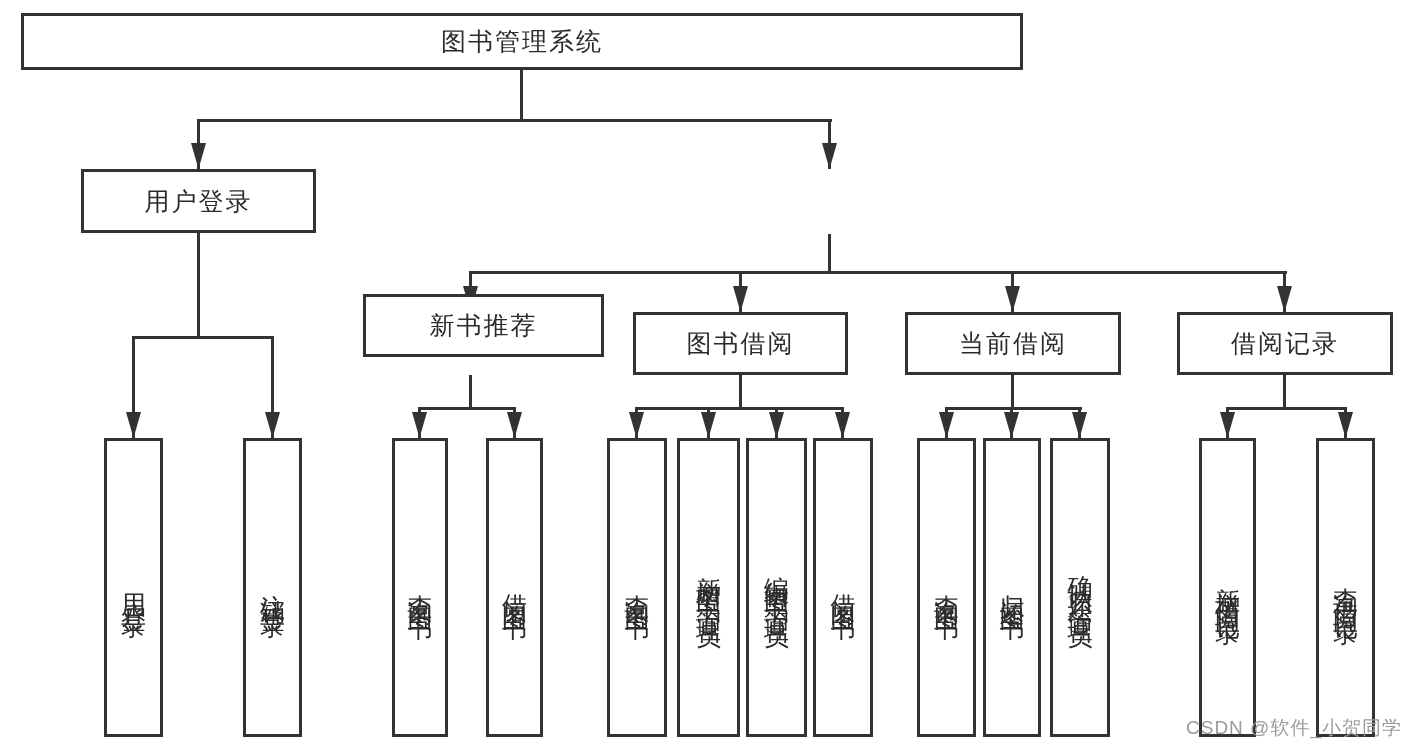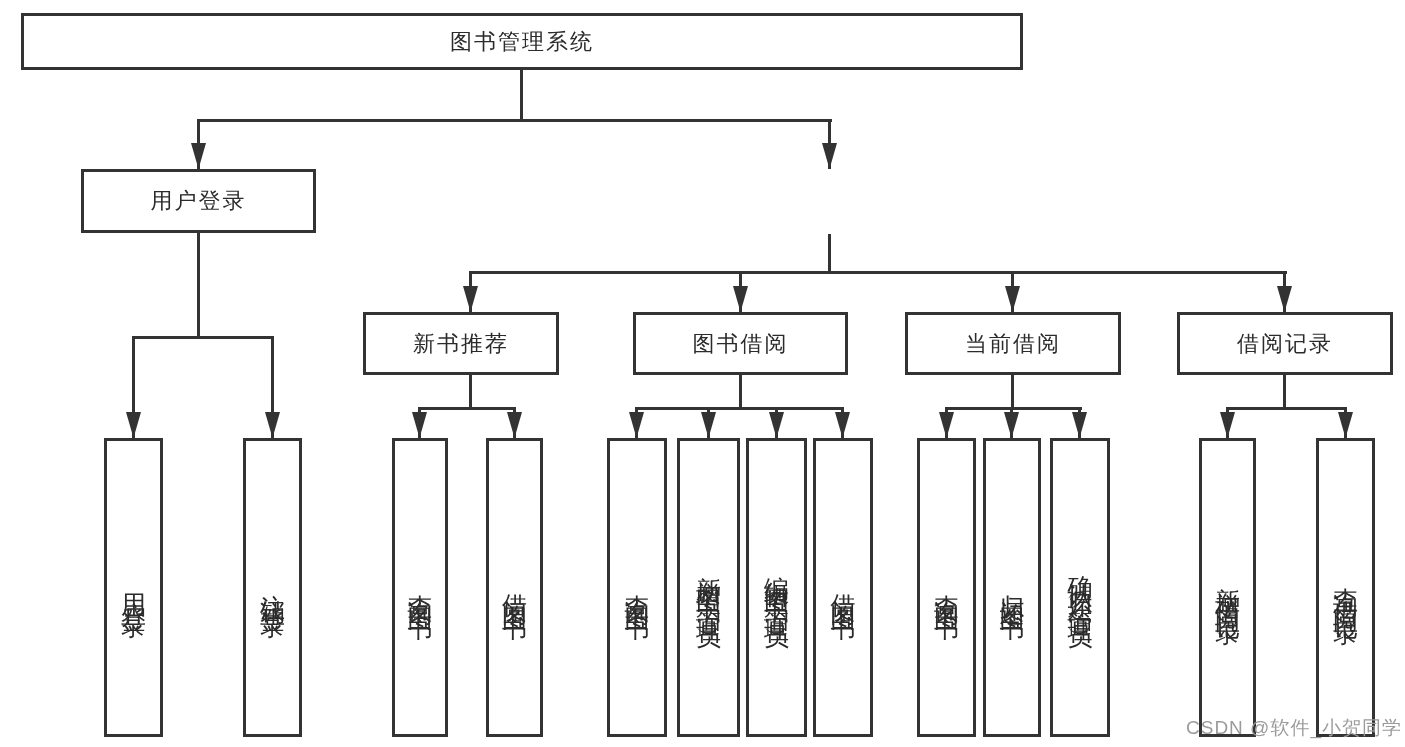--- a/index.html
+++ b/index.html
@@ -3,21 +3,21 @@
 <meta charset="utf-8">
 <style>
   html,body{margin:0;padding:0;background:#ffffff;}
   .canvas{
     position:relative;width:1405px;height:747px;background:#ffffff;
     font-family:"Liberation Sans",sans-serif;color:#2b2b2b;overflow:hidden;
   }
   .node{
     position:absolute;box-sizing:border-box;border:3px solid #333333;background:#ffffff;
     display:flex;align-items:center;justify-content:center;
-    font-size:22px;letter-spacing:2px;white-space:nowrap;z-index:2;
+    font-size:25px;letter-spacing:2px;white-space:nowrap;z-index:2;
   }
   .leaf{
     writing-mode:vertical-rl;text-orientation:mixed;
     font-size:25px;letter-spacing:7px;line-height:1;
     border-width:3px;white-space:normal;
   }
   .vl{position:absolute;width:3px;background:#333333;z-index:1;}
   .hl{position:absolute;height:3px;background:#333333;z-index:1;}
   .ar{
     position:absolute;width:15px;height:26px;background:#333333;
@@ -55,21 +55,21 @@
   <div class="hl" style="left:469px;top:271px;width:818px;"></div>
   <div class="vl" style="left:469px;top:271px;height:41px;"></div>
   <div class="ar" style="left:463px;top:286px;"></div>
   <div class="vl" style="left:739px;top:271px;height:41px;"></div>
   <div class="ar" style="left:733px;top:286px;"></div>
   <div class="vl" style="left:1011px;top:271px;height:41px;"></div>
   <div class="ar" style="left:1005px;top:286px;"></div>
   <div class="vl" style="left:1283px;top:271px;height:41px;"></div>
   <div class="ar" style="left:1277px;top:286px;"></div>
 
-  <div class="node" style="left:363px;top:312px;width:196px;height:63px;">新书推荐</div>
+  <div class="node" style="left:363px;top:294px;width:241px;height:63px;">新书推荐</div>
   <div class="node" style="left:905px;top:312px;width:216px;height:63px;">当前借阅</div>
   <div class="node" style="left:633px;top:312px;width:215px;height:63px;">图书借阅</div>
   <div class="node" style="left:1177px;top:312px;width:216px;height:63px;font-family:Liberation Serif, serif;">借阅记录</div>
 
   <div class="vl" style="left:469px;top:375px;height:32px;"></div>
   <div class="hl" style="left:418px;top:407px;width:98px;"></div>
   <div class="vl" style="left:418px;top:407px;height:31px;"></div>
   <div class="ar" style="left:412px;top:412px;"></div>
   <div class="vl" style="left:513px;top:407px;height:31px;"></div>
   <div class="ar" style="left:507px;top:412px;"></div>

